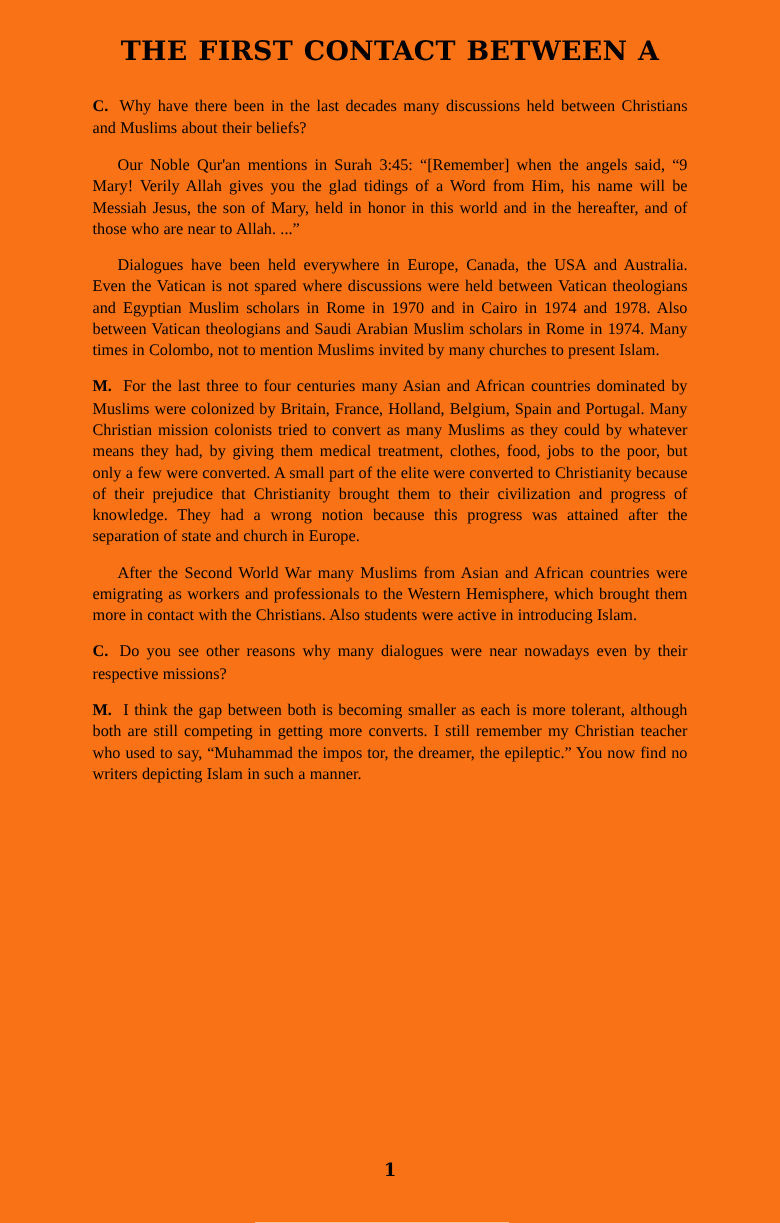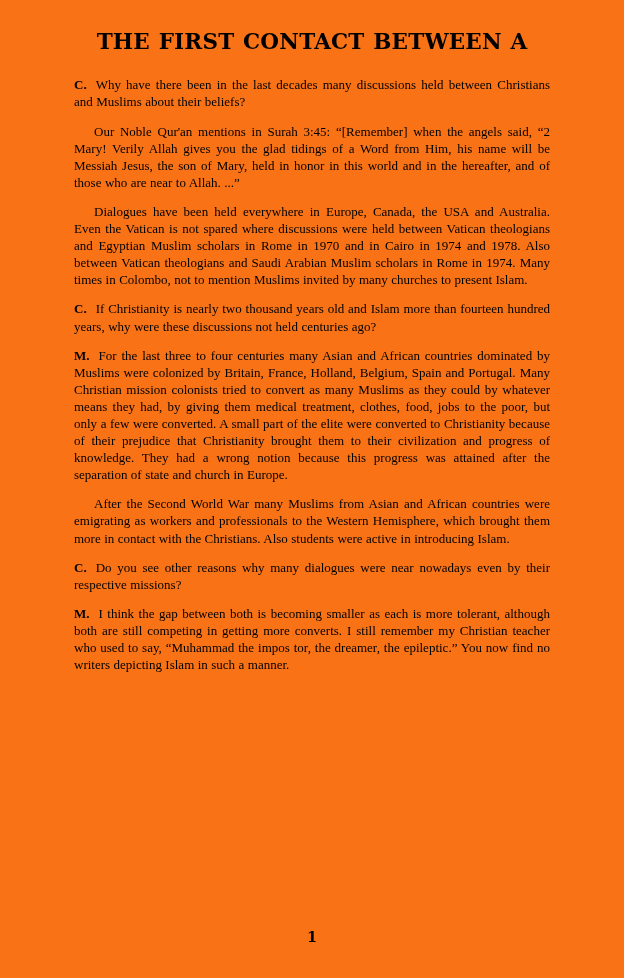--- a/index.html
+++ b/index.html
@@ -85,25 +85,24 @@
 
     <h1 class="page-title">
       <span>THE FIRST CONTACT BETWEEN A</span><br>
     </h1>
 
     <div class="body-block">
 
       <p class="para spaced"><span class="speaker">C.</span><span class="speaker-gap"></span><span>Why have there been in the last decades many discussions held be­tween Christians and Muslims about their beliefs?</span></p>
 
 
-      <p class="para cont"><span>Our Noble Qur'an mentions in Surah 3:45: “[Remember] when the an­gels said, “2 Mary! Verily Allah gives you the glad tidings of a Word from Him, his name will be Messiah Jesus, the son of Mary, held in honor in this world and in the hereafter, and of those who are near to Allah. ...”</span></p>
+      <p class="para cont"><span>Our Noble Qur'an mentions in Surah 3:45: “[Remember] when the an­gels said, “9 Mary! Verily Allah gives you the glad tidings of a Word from Him, his name will be Messiah Jesus, the son of Mary, held in honor in this world and in the hereafter, and of those who are near to Allah. ...”</span></p>
 
       <p class="para cont"><span>Dialogues have been held everywhere in Europe, Canada, the USA and Australia. Even the Vatican is not spared where discussions were held be­tween Vatican theologians and Egyptian Muslim scholars in Rome in 1970 and in Cairo in 1974 and 1978. Also between Vatican theologians and Saudi Arabian Muslim scholars in Rome in 1974. Many times in Colombo, not to mention Muslims invited by many churches to present Islam.</span></p>
 
-      <p class="para spaced"><span class="speaker">C.</span><span class="speaker-gap"></span><span>If Christianity is nearly two thousand years old and Islam more than fourteen hundred years, why were these discussions not held centuries ago?</span></p>
 
       <p class="para spaced"><span class="speaker">M.</span><span class="speaker-gap"></span><span>For the last three to four centuries many Asian and African countries dominated by Muslims were colonized by Britain, France, Holland, Bel­gium, Spain and Portugal. Many Christian mission colonists tried to con­vert as many Muslims as they could by whatever means they had, by giv­ing them medical treatment, clothes, food, jobs to the poor, but only a few were converted. A small part of the elite were converted to Christianity because of their prejudice that Christianity brought them to their civiliza­tion and progress of knowledge. They had a wrong notion because this progress was attained after the separation of state and church in Europe.</span></p>
 
       <p class="para cont"><span>After the Second World War many Muslims from Asian and African coun­tries were emigrating as workers and professionals to the Western Hemi­sphere, which brought them more in contact with the Christians. Also stu­dents were active in introducing Islam.</span></p>
 
       <p class="para spaced"><span class="speaker">C.</span><span class="speaker-gap"></span><span>Do you see other reasons why many dialogues were near nowadays even by their respective missions?</span></p>
 
       <p class="para spaced"><span class="speaker">M.</span><span class="speaker-gap"></span><span>I think the gap between both is becoming smaller as each is more tolerant, although both are still competing in getting more converts. I still remember my Christian teacher who used to say, “Muhammad the impos­ tor, the dreamer, the epileptic.” You now find no writers depicting Islam in such a manner.</span></p>
 
     </div>

